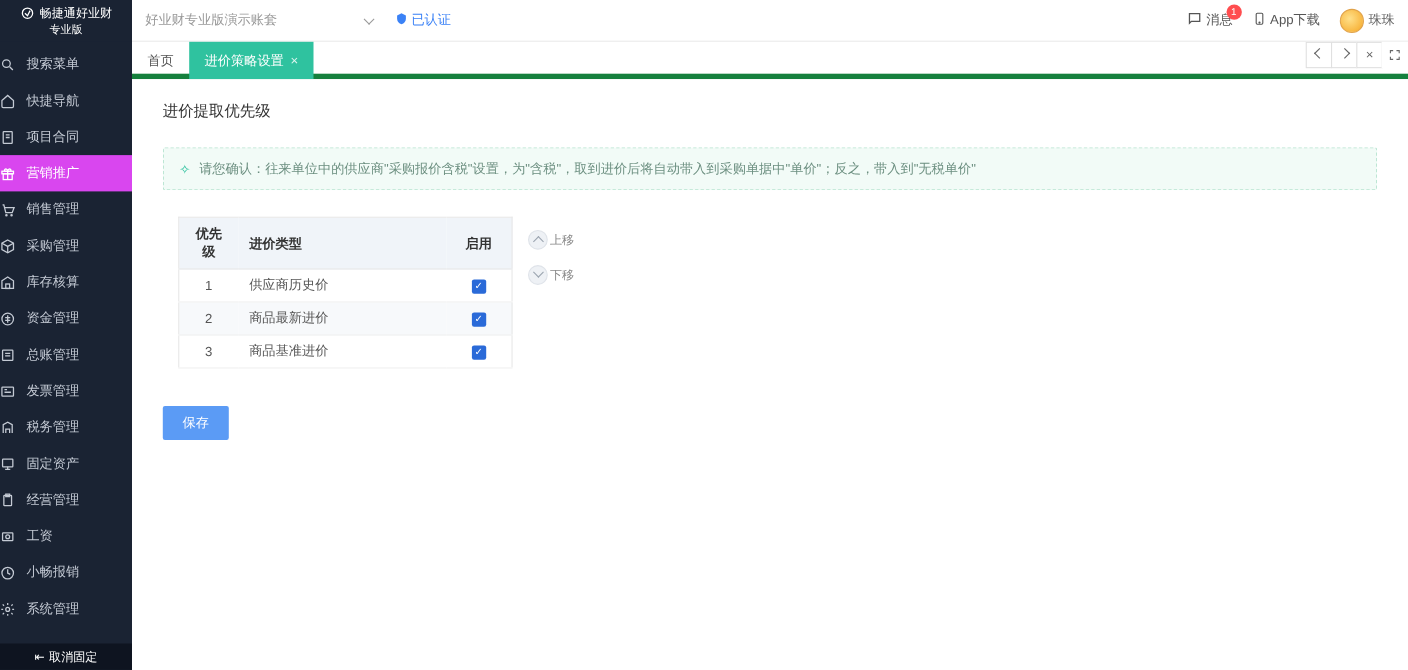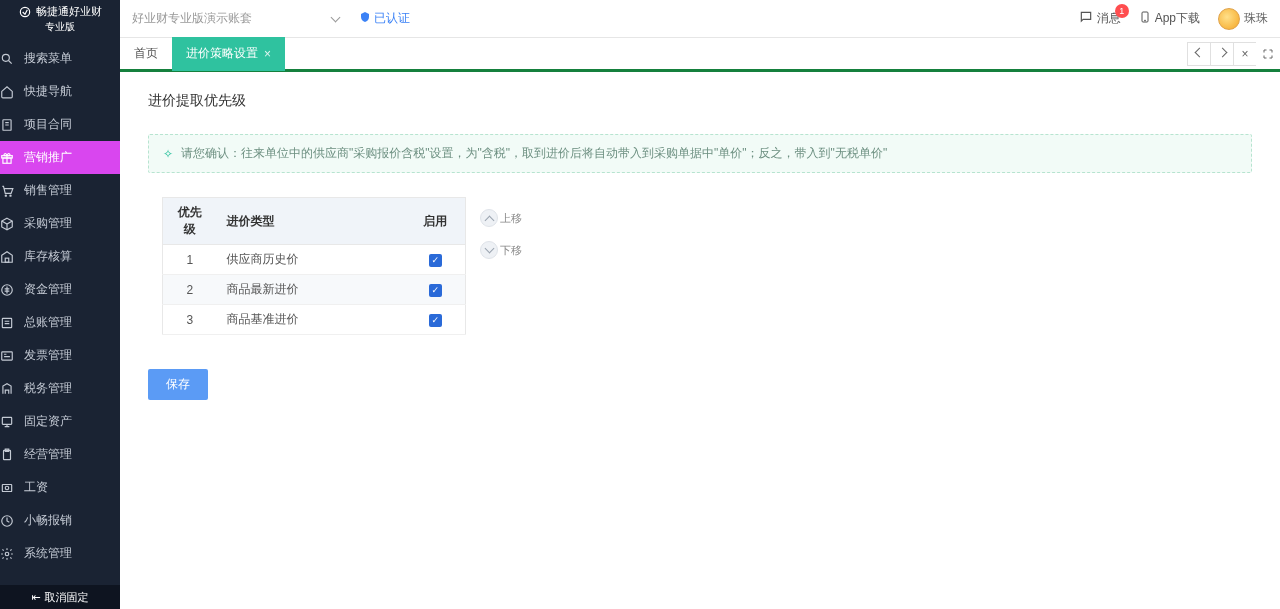--- a/index.html
+++ b/index.html
@@ -22,21 +22,21 @@
 .top-left { display: flex; align-items: center; gap: 20px; color: #888; font-size: 12px; }
 .account-select { display: flex; align-items: center; gap: 80px; color: #999; cursor: pointer; }
 .verify-badge { color: #3b82f6; display: flex; align-items: center; gap: 3px; font-size: 12px; }
 .top-right { margin-left: auto; display: flex; align-items: center; gap: 18px; font-size: 12px; color: #555; }
 .top-right-item { display: flex; align-items: center; gap: 4px; cursor: pointer; position: relative; }
 .msg-badge { position: absolute; top: -6px; right: -8px; background: #ff4d4f; color: #fff; border-radius: 8px; font-size: 9px; min-width: 14px; height: 14px; display: flex; align-items: center; justify-content: center; padding: 0 3px; }
 .avatar { width: 22px; height: 22px; border-radius: 50%; background: radial-gradient(circle at 40% 40%, #ffe08a, #f5a623); border: 1px solid #e0a24a; }
 .username { color: #666; }
 
 
-.tabbar { position: absolute; left: 120px; top: 38px; right: 0; height: 34px; border-bottom: 3px solid #15803d; display: flex; align-items: center; background: #fff; }
+.tabbar { position: absolute; left: 120px; top: 38px; right: 0; height: 34px; border-bottom: 5px solid #15803d; display: flex; align-items: flex-start; background: #fff; }
 .tab-item { padding: 0 14px; height: 34px; display: flex; align-items: center; gap: 6px; font-size: 12px; color: #555; cursor: pointer; }
 .tab-item.active { background: #2fc29f; color: #fff; }
 .tab-close { font-size: 12px; opacity: .85; cursor: pointer; }
 .tab-tools { margin-left: auto; display: flex; align-items: center; }
 .tab-tool-btn { width: 24px; height: 24px; display: flex; align-items: center; justify-content: center; border: 1px solid #e0e0e0; margin-left: -1px; cursor: pointer; color: #666; background: #fff; }
 
 
 .content { position: absolute; left: 120px; top: 72px; right: 0; bottom: 0; padding: 20px 28px; overflow: auto; background: #fff; }
 .page-title { font-size: 14px; color: #333; margin-bottom: 24px; font-weight: 500; }
 .tip-box { border: 1px dashed #b7e4d0; background: #f2fbf7; color: #6c8f80; padding: 10px 14px; font-size: 12px; display: flex; align-items: center; gap: 8px; margin-bottom: 24px; border-radius: 2px; }

